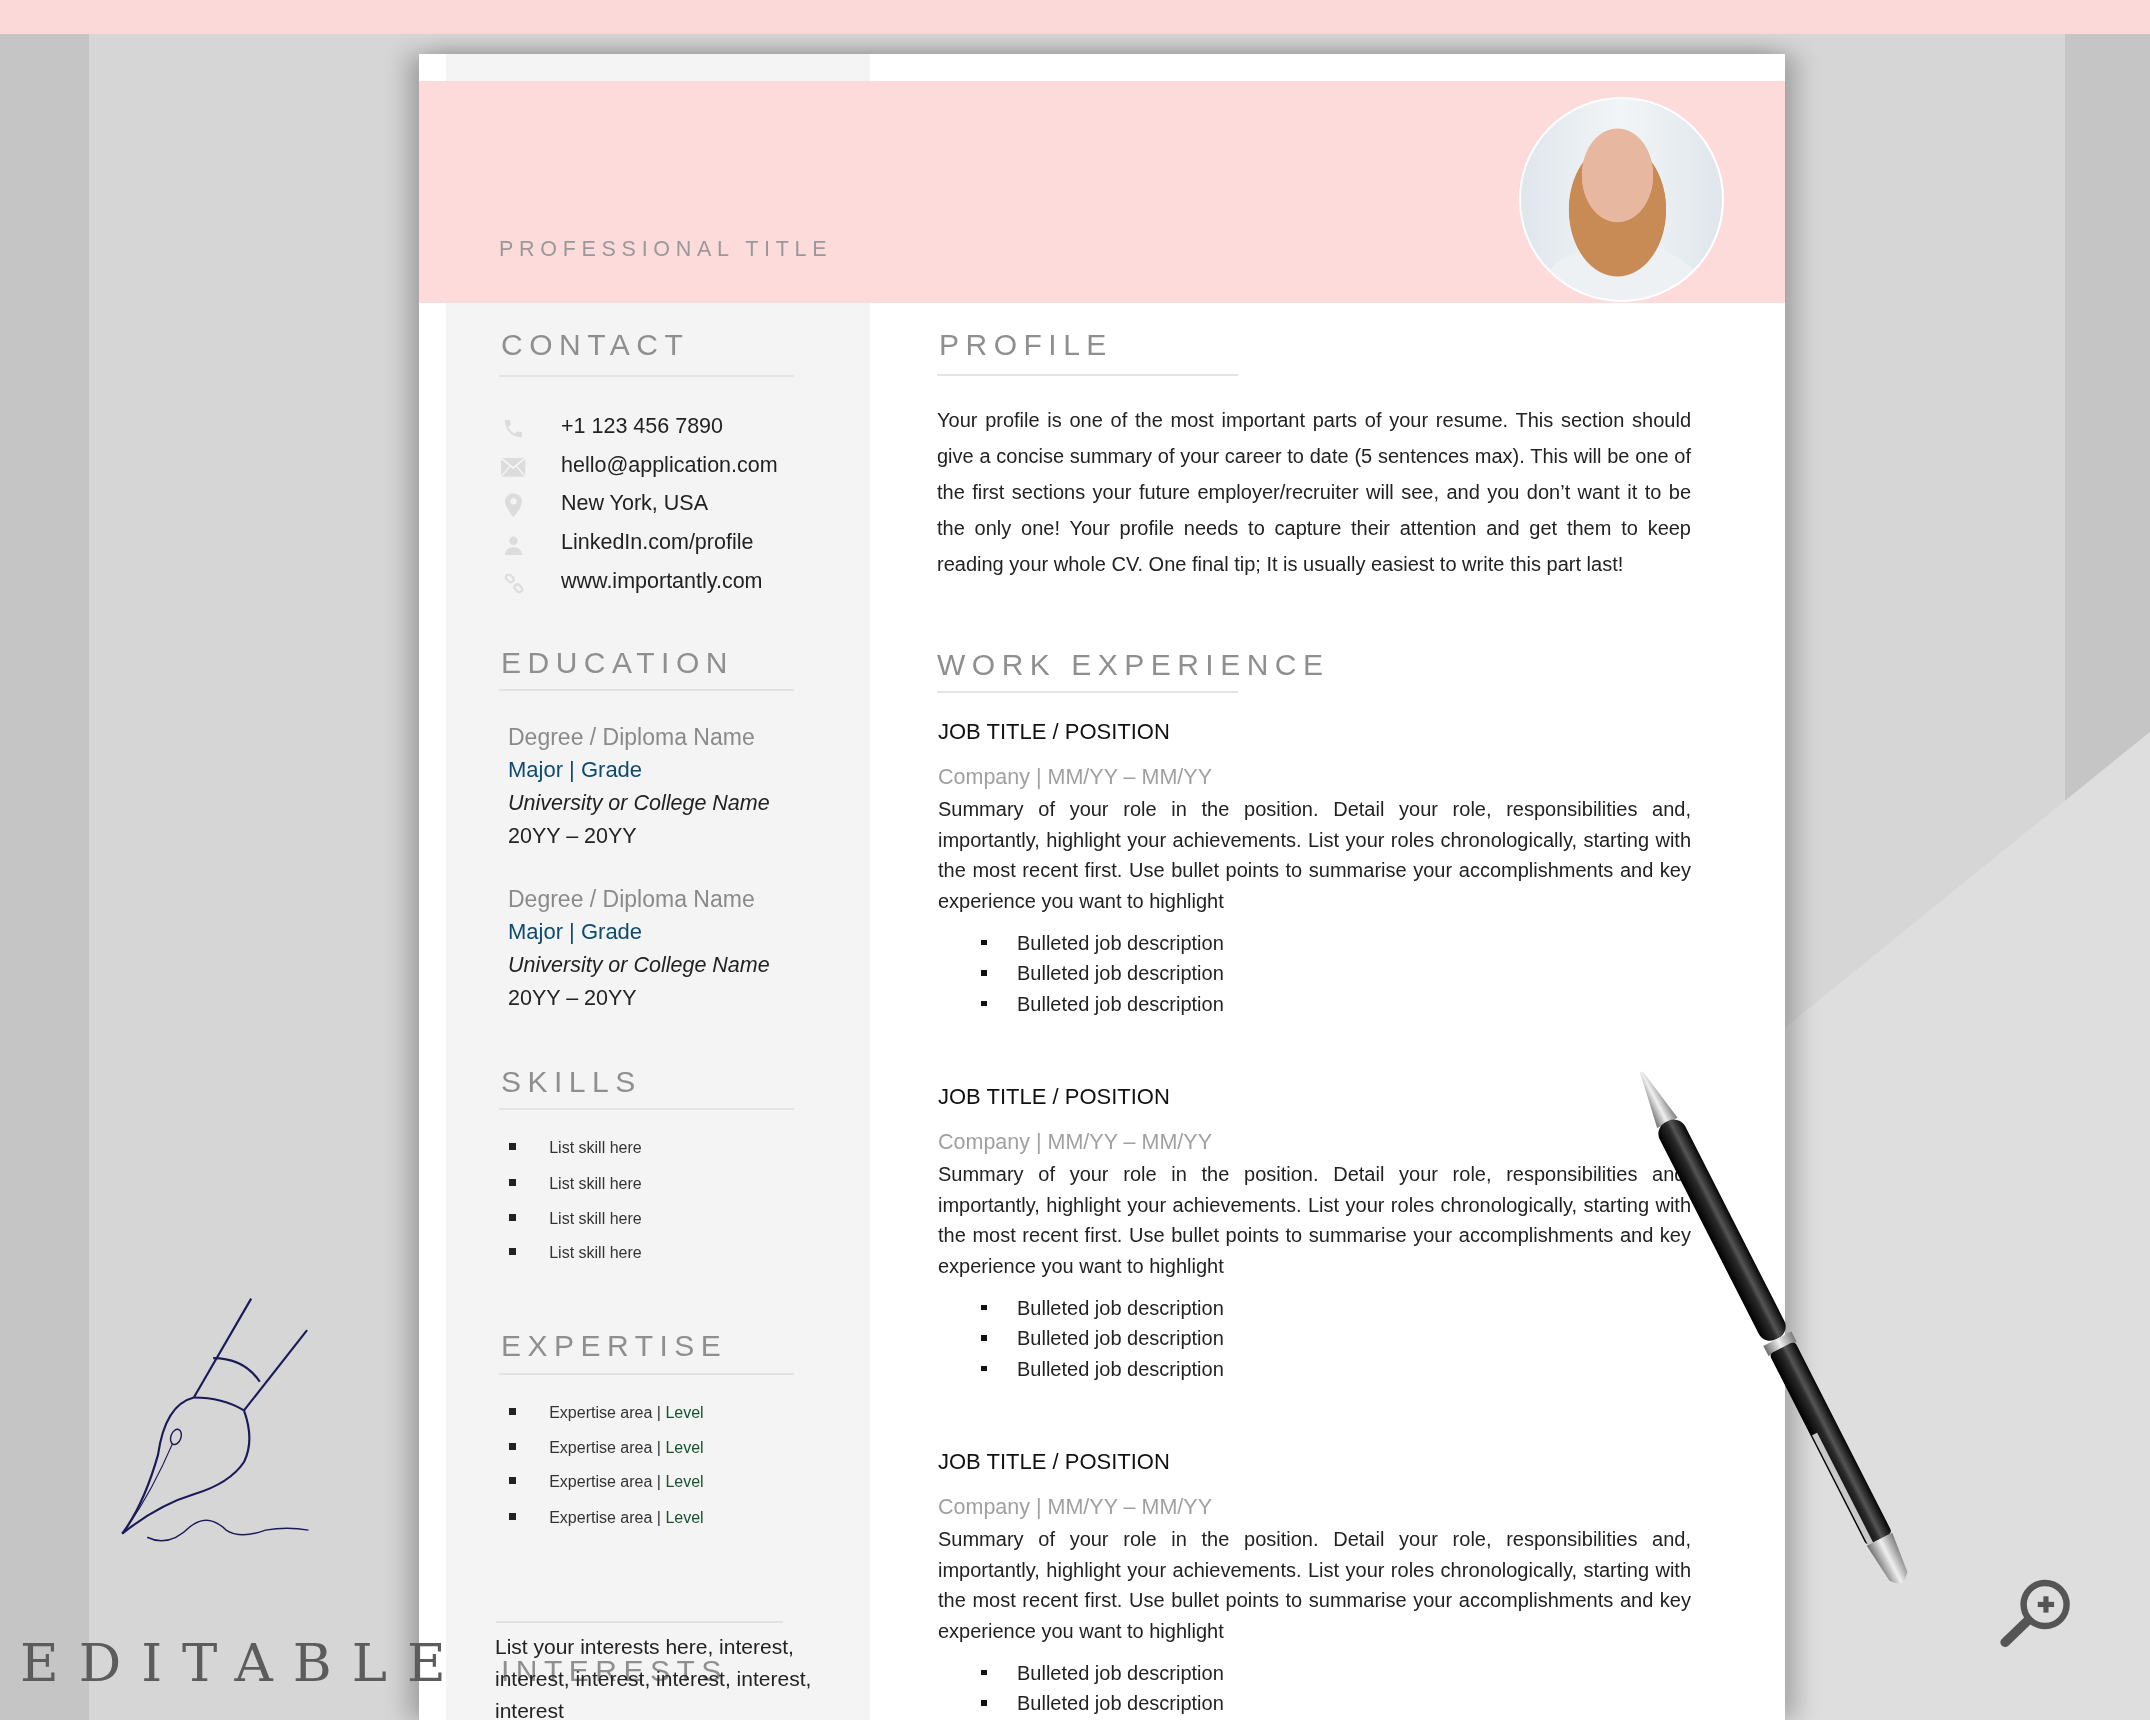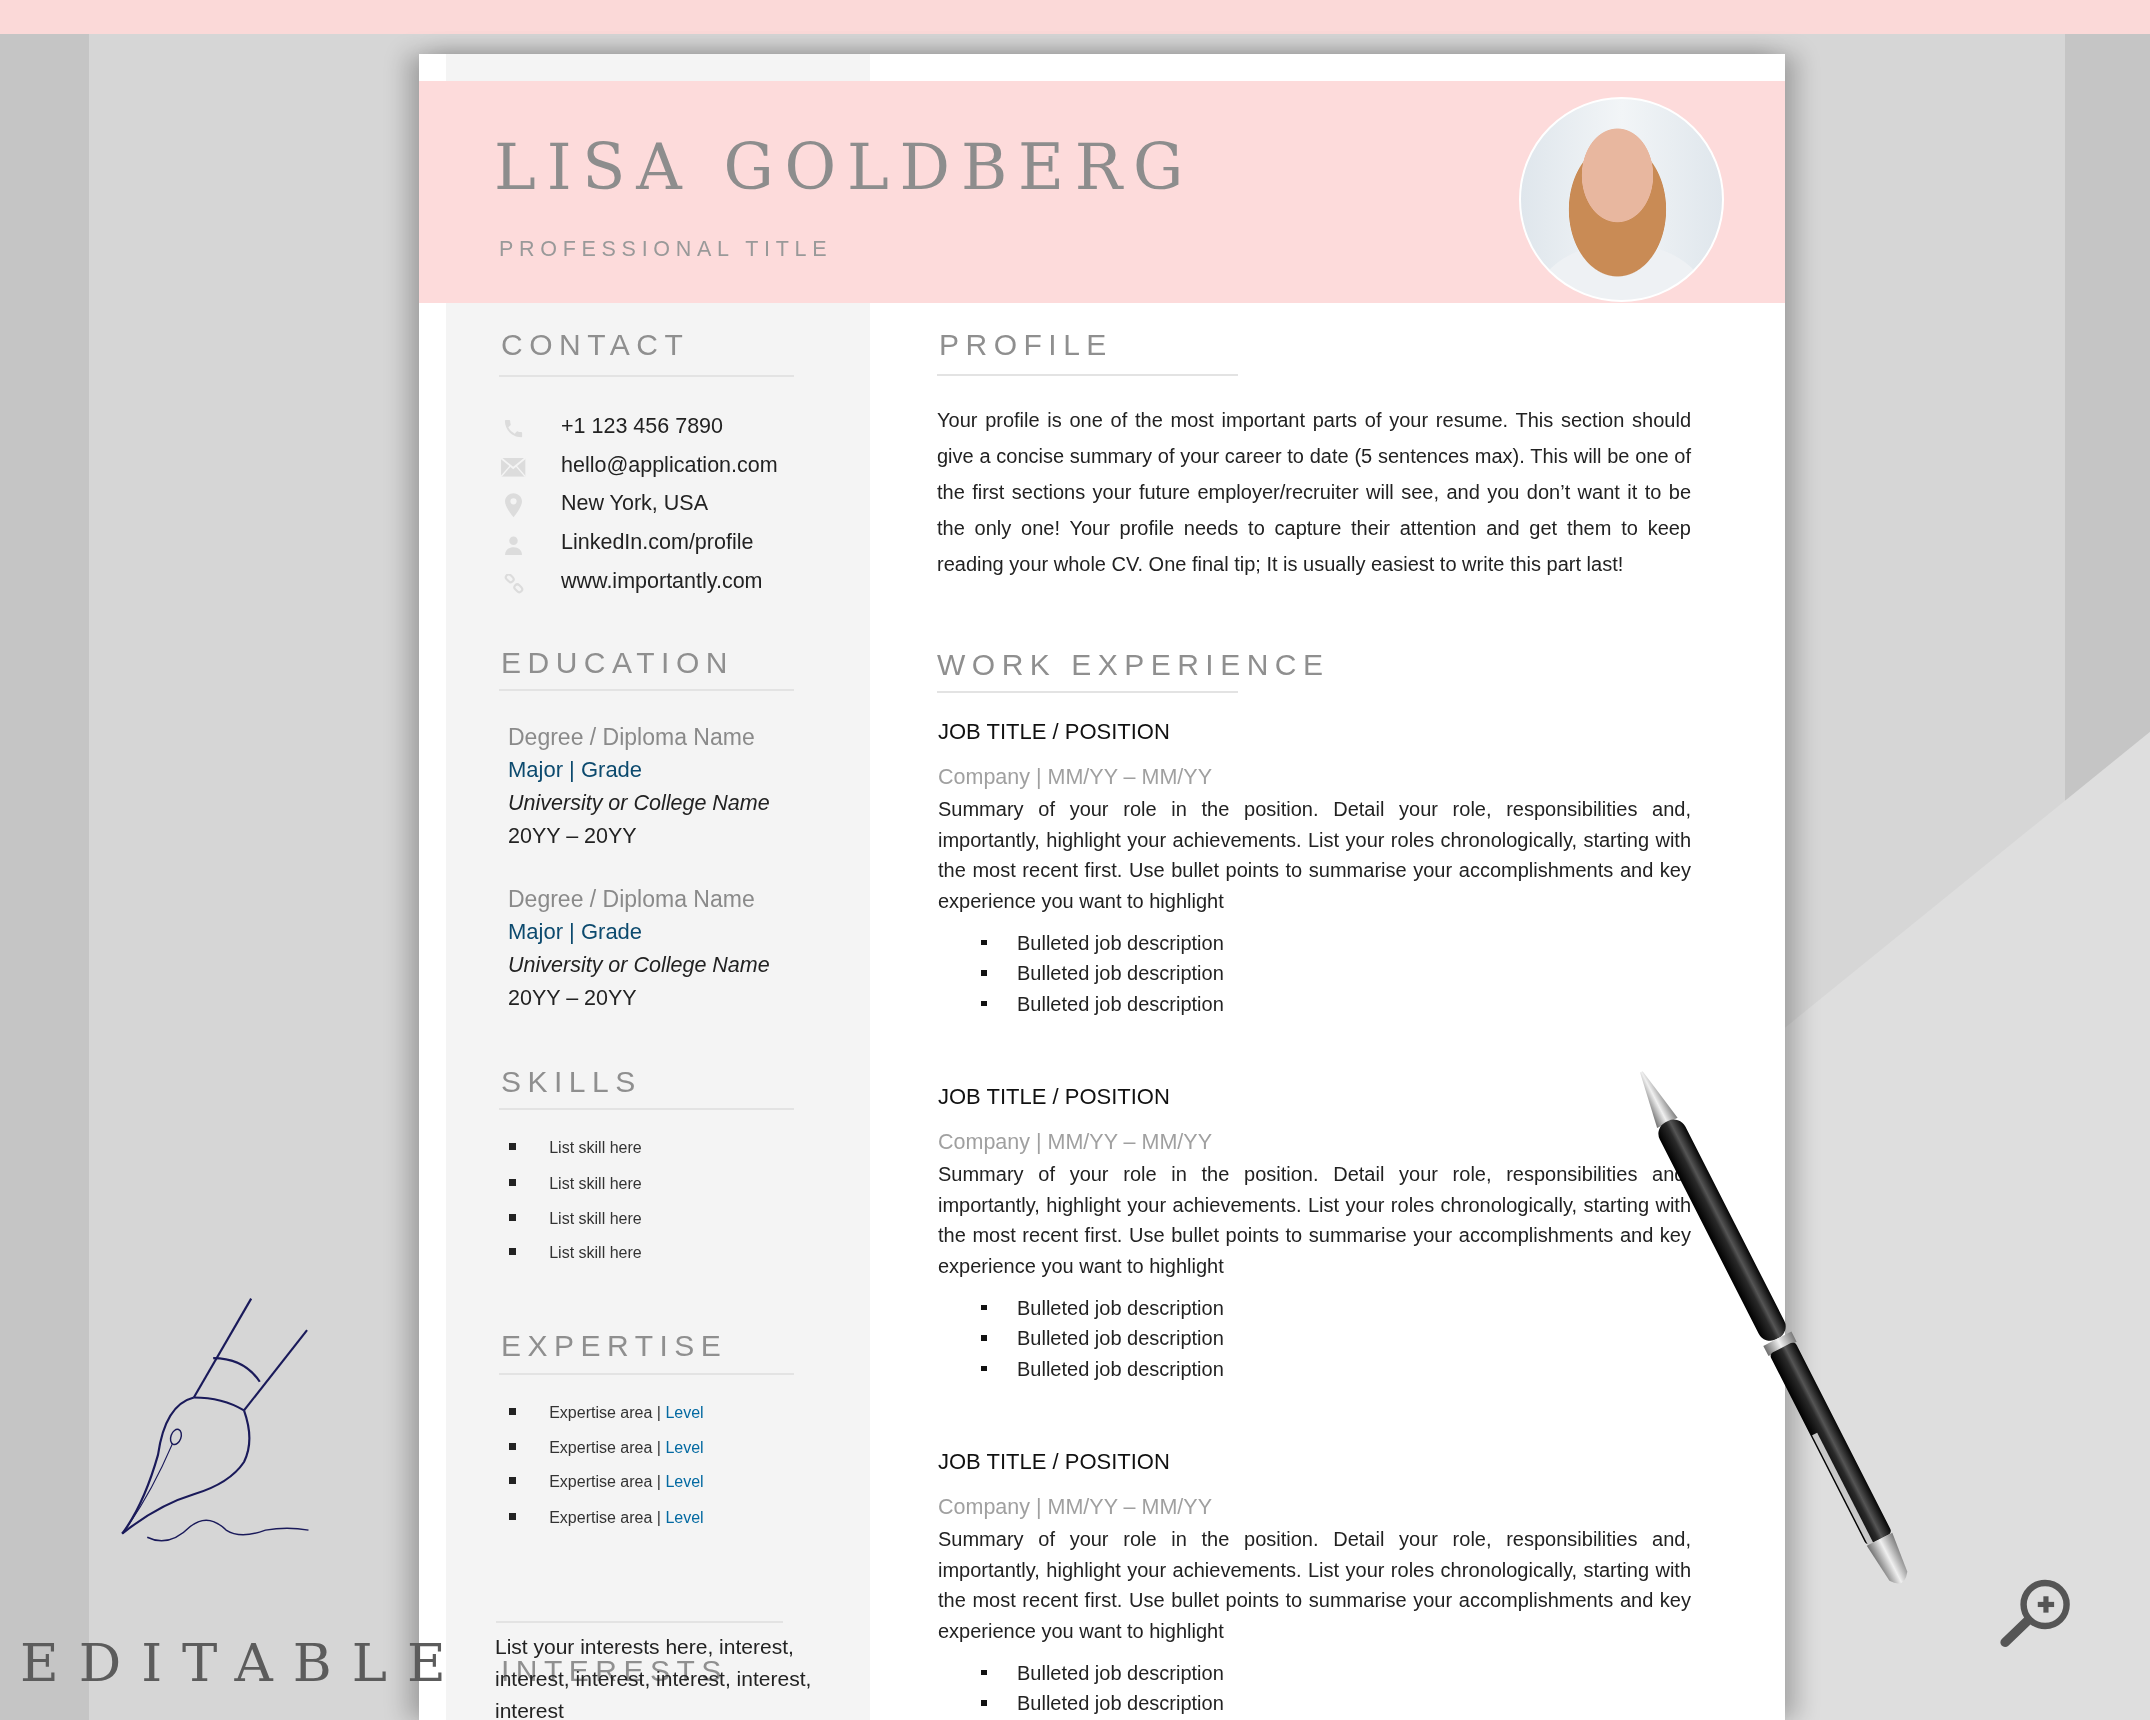--- a/index.html
+++ b/index.html
@@ -61,21 +61,21 @@
   .contact-icon { width: 29px; height: 29px; display: inline-flex; align-items: center; justify-content: center; }
   .contact-text { position: absolute; left: 62px; font-size: 21.5px; color: #222; white-space: nowrap; }
 
   .edu-degree { position: absolute; left: 89px; font-size: 23px; color: #8a8a8a; white-space: nowrap; }
   .edu-major { position: absolute; left: 89px; font-size: 22px; color: #0c4a6e; white-space: nowrap; }
   .edu-uni { position: absolute; left: 89px; font-size: 21.5px; color: #222; font-style: italic; white-space: nowrap; }
   .edu-years { position: absolute; left: 89px; font-size: 21.5px; color: #222; white-space: nowrap; }
 
   .list-item { position: absolute; left: 90px; font-size: 16px; color: #333; white-space: nowrap; }
   .list-item .sq { display: inline-block; width: 7.2px; height: 7.2px; background: #222; vertical-align: middle; margin-right: 33px; position: relative; top: -2.2px; }
-  .list-item .lvl { color: #0369a1; margin-top: 18px; }
+  .list-item .lvl { color: #14532d; margin-top: 18px; }
 
   .interests { position: absolute; left: 76px; top: 1579px; width: 330px; font-size: 21px; color: #222; line-height: 32px; }
 
   .profile-text {
     position: absolute; left: 518px; top: 346px; width: 754px;
     font-size: 20px; line-height: 36px; color: #222; text-align: justify;
   }
 
   .job { position: absolute; left: 519px; width: 753px; }
   .job-title { font-size: 22px; color: #111; white-space: nowrap; height: 29px; }
@@ -102,21 +102,20 @@
 
 <div class="top-band"></div>
 <div class="bg-left"></div>
 <div class="bg-right"></div>
 <div class="bg-diag"></div>
 
 <div class="doc">
   <div class="doc-side"></div>
 
   <div class="doc-header">
-    <div class="name" style="top:50px;">LISA GOLDBERG</div>
     <div class="prof-title" style="top:156px;">PROFESSIONAL TITLE</div>
     <div class="photo" style="left:1100px; top:16px;"></div>
   </div>
 
   <div class="sec-h" style="left:82px; top:274px;">CONTACT</div>
   <div class="sec-rule" style="left:80px; top:321px; width:295px;"></div>
 
   <div class="contact-row" style="top:360px;">
     <span class="contact-icon">
       <svg width="23" height="23" viewBox="0 0 24 24">

